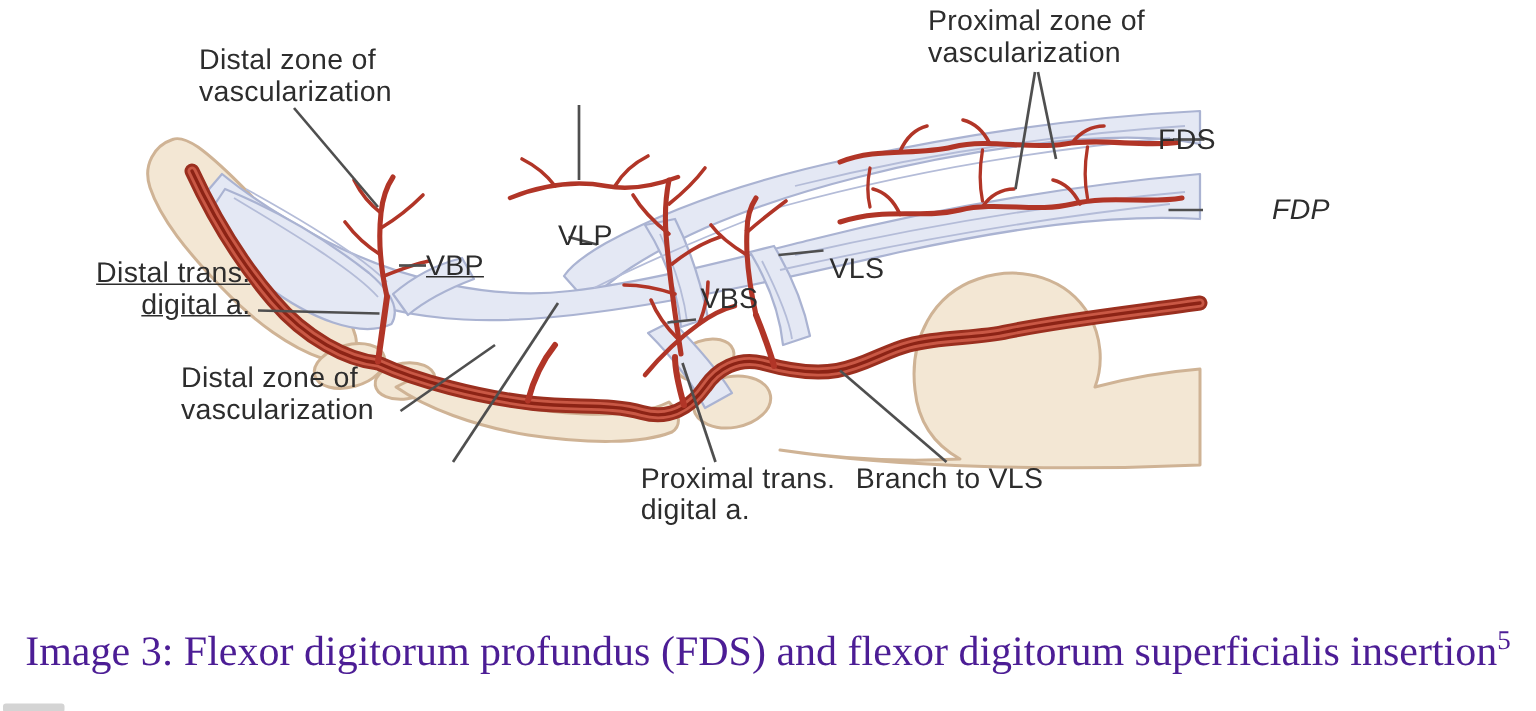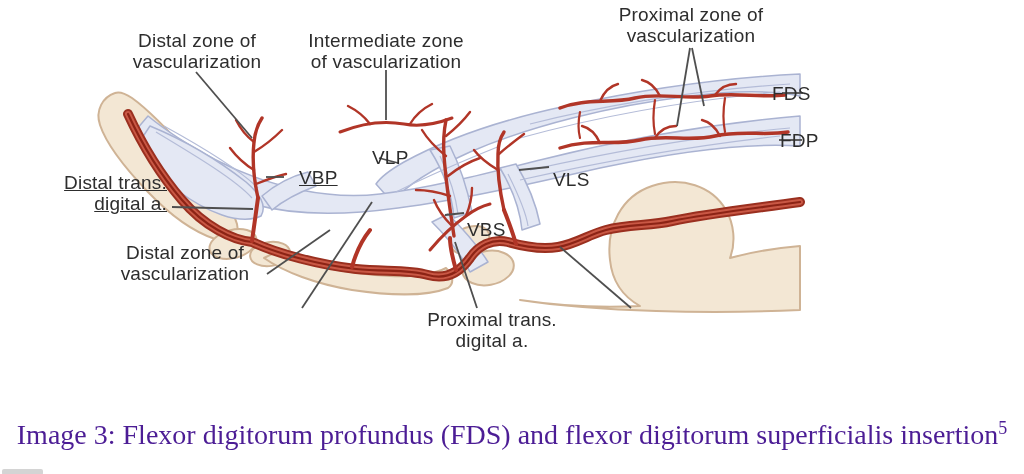--- a/index.html
+++ b/index.html
@@ -12,21 +12,21 @@
   }
   #art{position:absolute;left:0;top:0;width:1024px;height:474px;}
   .lbl{
     position:absolute;
     font-size:19px;
     line-height:21px;
     color:#2d2d2d;
     white-space:pre-line;
     letter-spacing:0.2px;
   }
-  .lbl.center{transform:translateX(-50%);text-align:center;}
+  .lbl.center{transform:translateX(-50%);text-align:left;}
   .lbl.right{text-align:right;text-decoration:underline;}
   #caption{
     position:absolute;left:0;top:418px;width:1024px;
     text-align:center;
     font-family:"Liberation Serif", serif;
     font-size:28px;line-height:34px;color:#4c1d95;
   }
   #caption sup{font-size:18px;line-height:0;}
   #cropped-element{
     position:absolute;left:2px;top:469px;width:41px;height:6px;
@@ -178,36 +178,35 @@
       <path d="M172,207 L253,209"></path>
       <path d="M267,274 L330,230"></path>
       <path d="M302,308 L372,202"></path>
       <path d="M477,308 L455,242"></path>
       <path d="M631,308 L560,247"></path>
     </g>
   </svg>
 
   <div class="lbl center" style="left:197px;top:30px;">Distal zone of
 vascularization</div>
-  <div class="lbl center" style="left:386px;top:30px;">Intermediate zone
-of vascularization</div>
   <div class="lbl center" style="left:691px;top:4px;">Proximal zone of
 vascularization</div>
   <div class="lbl" style="left:772px;top:83px;">FDS</div>
-  <div class="lbl" style="left:780px;top:130px;">FDP</div>
+  <div class="lbl" style="left:848px;top:130px;font-style:italic;">FDP</div>
   <div class="lbl" style="left:336px;top:147px;margin-left:36px;">VLP</div>
-  <div class="lbl" style="left:299px;top:167px;text-decoration:underline;">VBP</div>
+  <div class="lbl" style="left:284px;top:167px;text-decoration:underline;">VBP</div>
   <div class="lbl" style="left:553px;top:169px;">VLS</div>
-  <div class="lbl" style="left:467px;top:219px;">VBS</div>
+  <div class="lbl" style="left:467px;top:189px;">VBS</div>
   <div class="lbl right" style="left:55px;top:172px;width:112px;">Distal trans.
 digital a.</div>
   <div class="lbl center" style="left:185px;top:242px;">Distal zone of
 vascularization</div>
   <div class="lbl center" style="left:492px;top:309px;">Proximal trans.
 digital a.</div>
+  <div class="lbl center" style="left:633px;top:309px;">Branch to VLS</div>
 
   <div id="caption">
     <span>Image 3: Flexor digitorum profundus (FDS) and flexor digitorum superficialis insertion</span><sup>5</sup>
   </div>
 
   <div id="cropped-element"></div>
 
 </div>
 
 </body></html>

